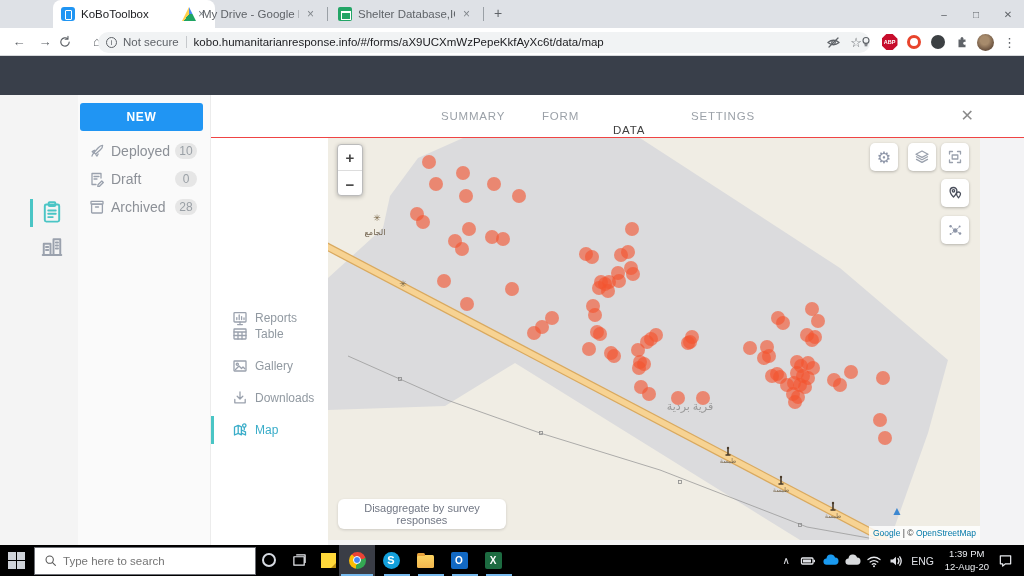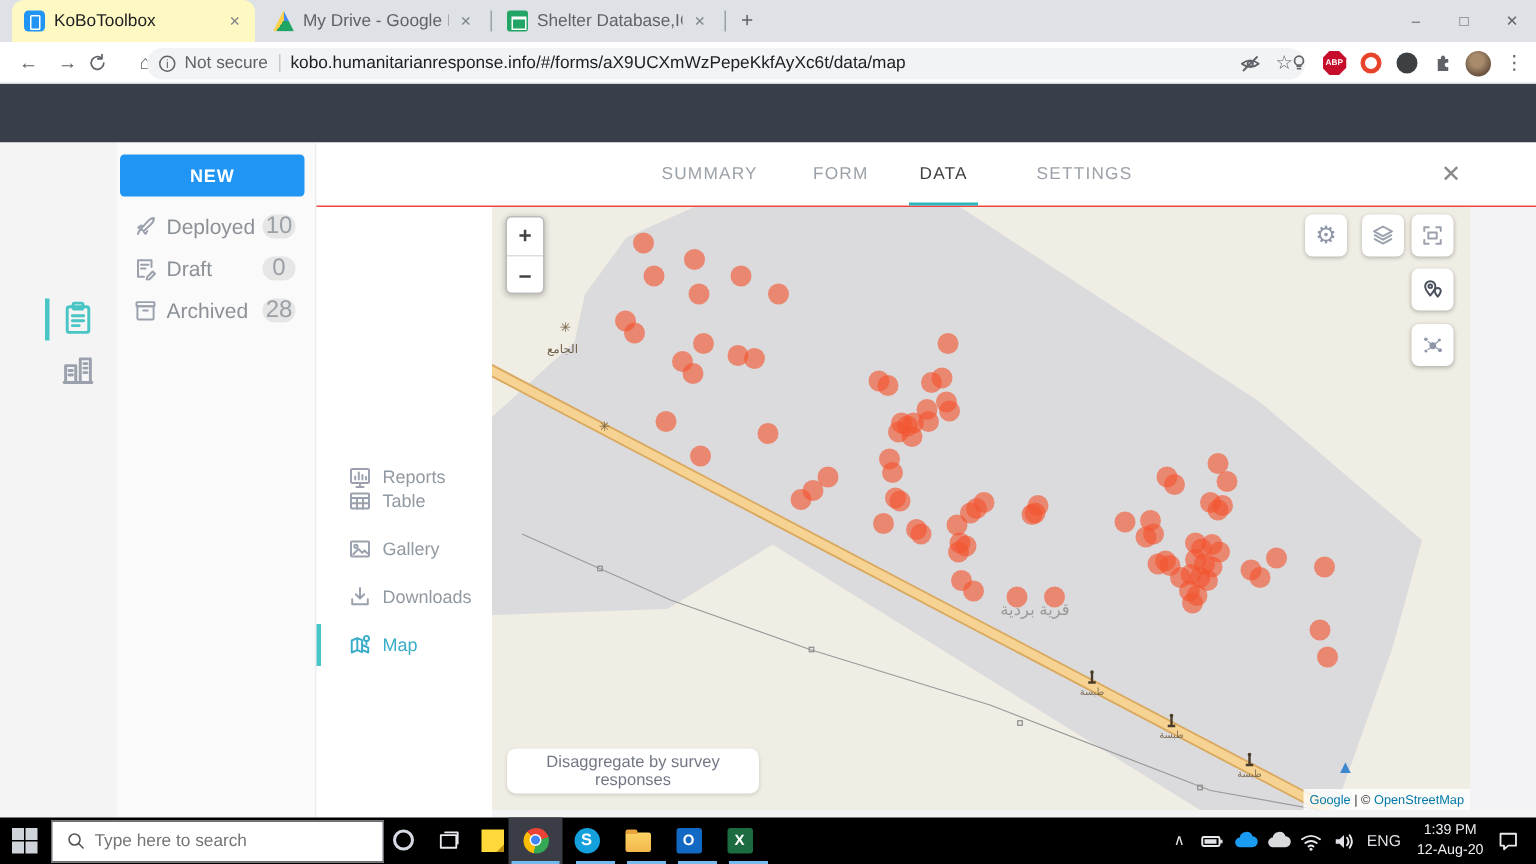--- a/index.html
+++ b/index.html
@@ -2,21 +2,21 @@
 <html><head>
 <meta charset="utf-8">
 <style>
   *{margin:0;padding:0;box-sizing:border-box;font-family:"Liberation Sans","DejaVu Sans",sans-serif;}
   html,body{width:1024px;height:576px;overflow:hidden;background:#f4f4f4;}
   #stage{position:relative;width:1024px;height:576px;}
   .abs{position:absolute;}
   
   #tabstrip{left:0;top:0;width:1024px;height:28px;background:#dee1e6;}
   .tab{position:absolute;top:0;height:28px;display:flex;align-items:center;padding:0 8px;font-size:11.5px;color:#5f6368;}
-  .tab.active{background:#fef9c3;border-radius:8px 8px 0 0;color:#202124;}
+  .tab.active{background:#ffffff;border-radius:8px 8px 0 0;color:#202124;margin-left:45px;}
   .tab .title{flex:1;overflow:hidden;white-space:nowrap;margin:0 6px;}
   .tab .x{color:#80868b;font-size:12px;padding:0 2px;}
   .fav{width:14px;height:14px;flex:0 0 14px;position:relative;}
   .fav-kobo{background:#2095f3;border-radius:3px;}
   .fav-kobo::after{content:"";position:absolute;left:4px;top:3px;width:5px;height:8px;border:1.4px solid #fff;border-radius:1px;}
   .fav-drive{clip-path:polygon(50% 0,100% 100%,0 100%);background:conic-gradient(#4688f4 0 25%,#1fa463 25% 60%,#ffd04b 60% 100%);}
   .fav-sheets{background:#23a566;border-radius:2px;}
   .fav-sheets::after{content:"";position:absolute;left:3px;top:4px;width:8px;height:6px;border:1.2px solid #fff;border-top:2.4px solid #fff;}
   .tabsep{position:absolute;top:7px;width:1px;height:14px;background:#9aa0a6;}
   .newtab{position:absolute;top:5px;font-size:14px;color:#5f6368;}
@@ -48,21 +48,21 @@
   #avatar{position:absolute;right:44px;top:63px;width:24px;height:24px;border-radius:50%;background:#12a06c;color:#fff;font-size:11px;font-weight:bold;display:flex;align-items:center;justify-content:center;}
   
   #railbar{left:0;top:95px;width:78px;height:450px;background:#f4f4f4;}
   .railbtn{position:absolute;left:40px;width:24px;height:24px;}
   #rail-active{position:absolute;left:30px;top:104px;width:3px;height:28px;background:#4ac5c5;}
   #formpanel{left:78px;top:95px;width:133px;height:450px;background:#fafafa;border-right:1px solid #ececec;}
   #newbtn{position:absolute;left:2px;top:8px;width:123px;height:28px;background:#2095f3;color:#fff;border:none;border-radius:3px;font-size:12px;font-weight:bold;letter-spacing:.6px;}
   .frow{position:absolute;left:0;width:133px;height:26px;display:flex;align-items:center;}
   .frow .ficon{margin-left:11px;width:16px;height:16px;}
   .frow .flabel{margin-left:6px;font-size:14px;color:#8c9097;}
-  .badge{position:absolute;right:14px;width:22px;height:16px;background:#e6e6e6;border-radius:8px;font-size:16px;color:#9aa0a6;display:flex;align-items:center;justify-content:center;}
+  .badge{position:absolute;right:14px;width:22px;height:16px;background:#e6e6e6;border-radius:8px;font-size:12px;color:#9aa0a6;display:flex;align-items:center;justify-content:center;}
   .railhelp{position:absolute;left:43px;width:18px;height:18px;border:1.4px solid #a8aeb9;border-radius:50%;color:#a8aeb9;font-size:11px;display:flex;align-items:center;justify-content:center;}
   
   #tabbar{left:211px;top:95px;width:813px;height:43px;background:#fff;border-bottom:1px solid #ef4444;}
   .ftab{position:absolute;top:0;height:42px;display:flex;align-items:center;font-size:11.5px;letter-spacing:.8px;color:#9ba1a8;}
   .ftab.active{color:#404040;}
   .ftab.active::after{content:"";position:absolute;left:50%;bottom:0;transform:translateX(-50%);width:46px;height:2.5px;background:#2db6bc;}
   #closex{position:absolute;right:50px;top:11px;font-size:16px;color:#8a8a8a;}
   
   #projnav{left:211px;top:138px;width:117px;height:407px;background:#fff;}
   .prow{position:absolute;left:0;width:117px;height:28px;display:flex;align-items:center;}
@@ -255,21 +255,21 @@
           </svg>
       </span>
       <span class="flabel">Archived</span>
       <span class="badge">28</span>
     </div>
   </div>
 
   <div class="abs" id="tabbar">
     <span class="ftab" style="left:230px;">SUMMARY</span>
     <span class="ftab" style="left:331px;">FORM</span>
-    <span class="ftab active" style="left:402px;">DATA</span>
+    <span class="ftab active" style="left:402px;margin-top:14px;">DATA</span>
     <span class="ftab" style="left:480px;">SETTINGS</span>
     <span id="closex">✕</span>
   </div>
 
   <div class="abs" id="projnav">
     <div class="prow" style="top:150px;margin-top:16px;">
       <span class="ficon">
         <svg width="16" height="16" viewBox="0 0 16 16" class="sic">
             <rect x="2" y="2.6" width="12" height="9.4" rx="0.8"></rect>
             <path d="M4.8,9.6 V7.6 M7.2,9.6 V5 M9.6,9.6 V6.6 M12,9.6 V8 M8,12 V13.6 M5.6,14.6 L10.4,14.6"></path>

